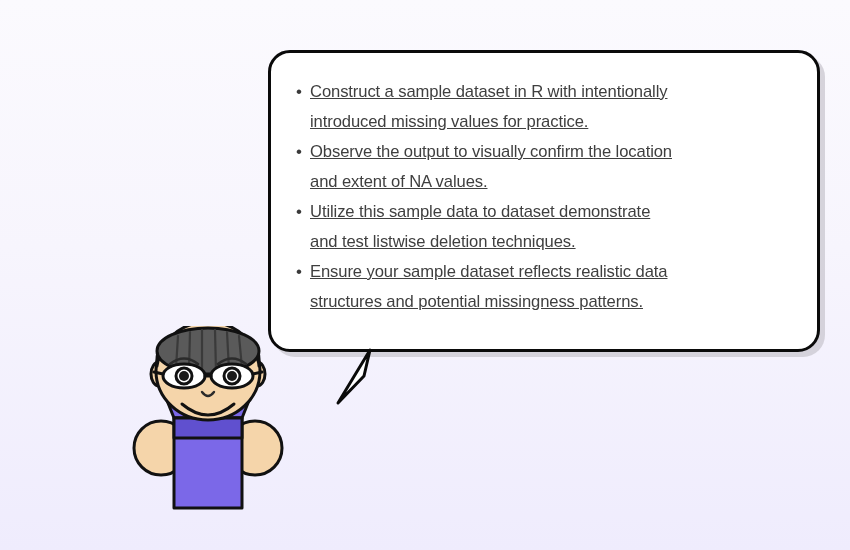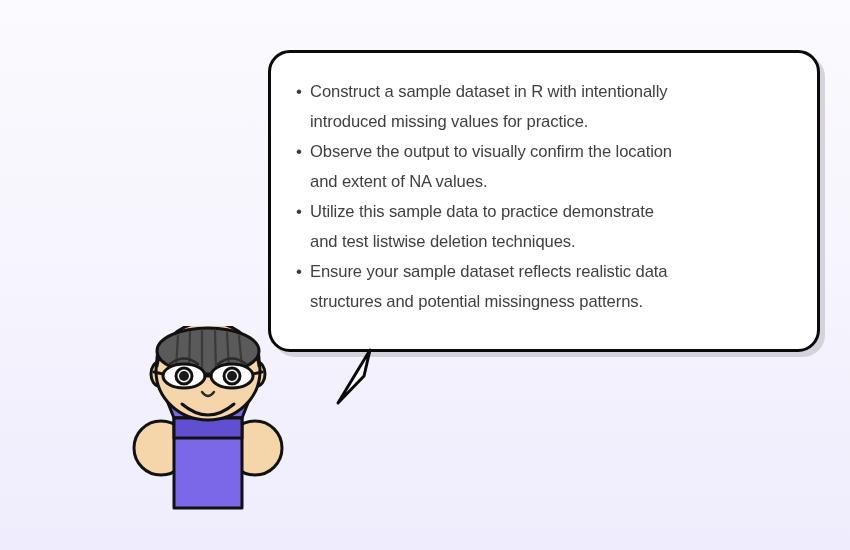--- a/index.html
+++ b/index.html
@@ -80,20 +80,21 @@
     line-height: 30px;
     text-align: left;
   }
   .bullet-text {
     flex: 1 1 auto;
     color: #3f3f3f;
     font-size: 16.6px;
     line-height: 30px;
     letter-spacing: -0.1px;
     white-space: pre-line;
+    text-decoration: underline;
   }
 
   
   #character {
     position: absolute;
     left: 126px;
     top: 326px;
     width: 164px;
     height: 196px;
   }
@@ -122,21 +123,21 @@
       </div>
 
       <div class="bullet-item">
         <span class="bullet-dot">•</span>
         <span class="bullet-text">Observe the output to visually confirm the location
 and extent of NA values.</span>
       </div>
 
       <div class="bullet-item">
         <span class="bullet-dot">•</span>
-        <span class="bullet-text">Utilize this sample data to practice demonstrate
+        <span class="bullet-text">Utilize this sample data to dataset demonstrate
 and test listwise deletion techniques.</span>
       </div>
 
       <div class="bullet-item">
         <span class="bullet-dot">•</span>
         <span class="bullet-text">Ensure your sample dataset reflects realistic data
 structures and potential missingness patterns.</span>
       </div>
 
     </div>

